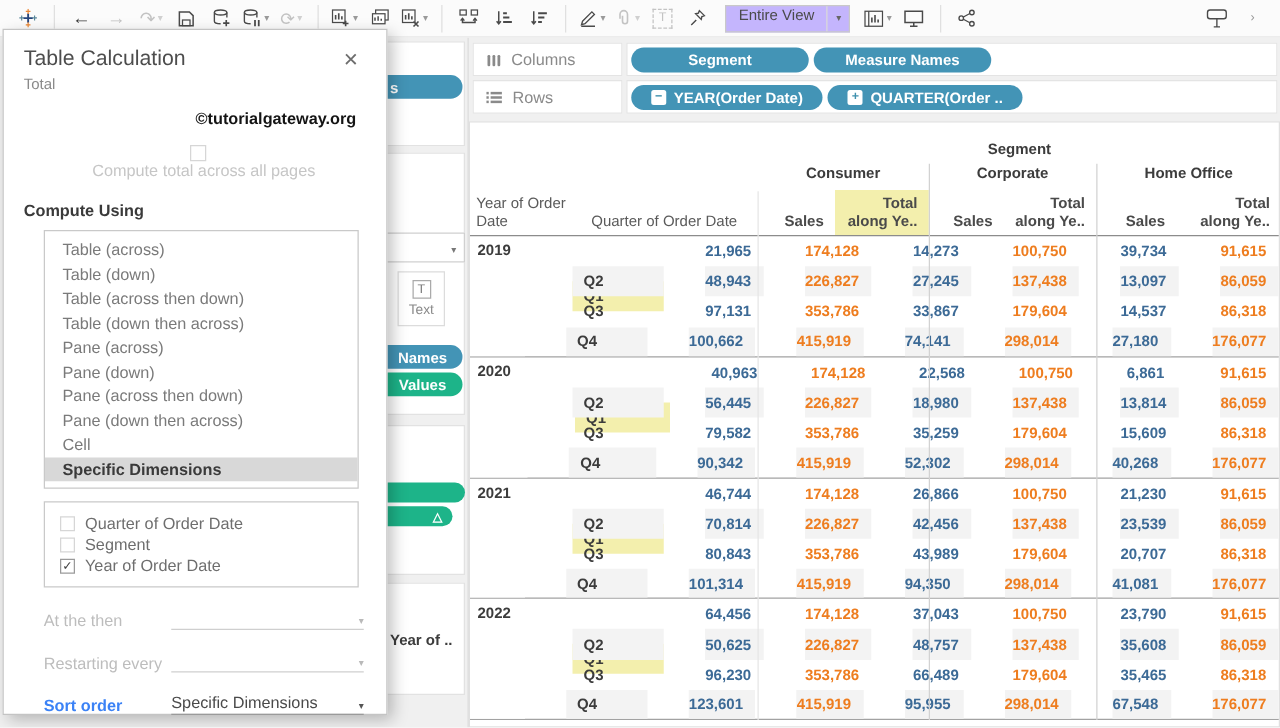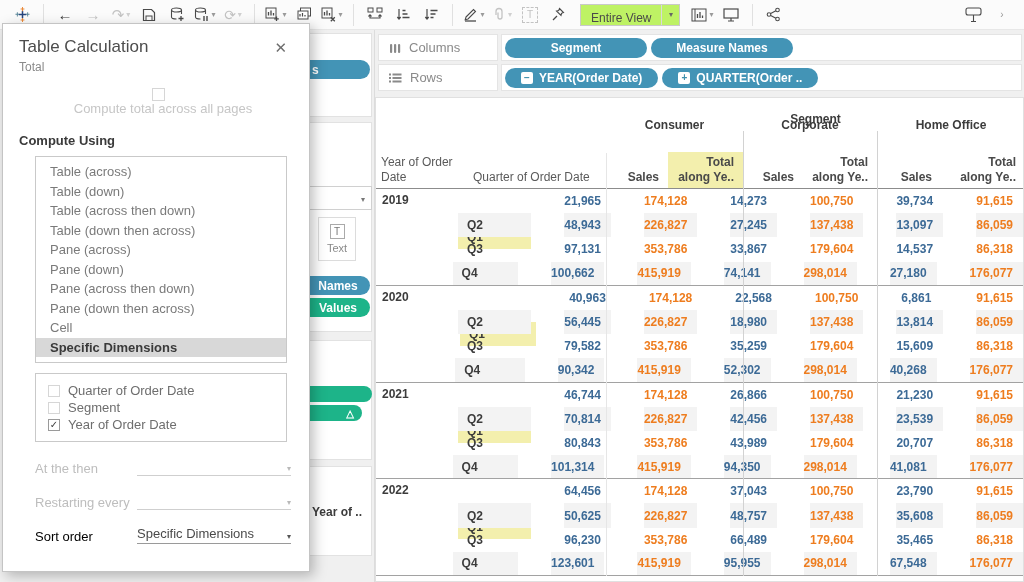--- a/index.html
+++ b/index.html
@@ -10,21 +10,21 @@
   
   .toolbar { position:absolute; top:0; left:0; width:1024px; height:30px; background:#fbfbfb;
              border-bottom:1px solid #e7e7e7; display:flex; align-items:center; padding:0 8px; z-index:5; }
   .tbi { display:inline-flex; align-items:center; justify-content:center; height:26px; min-width:22px;
          margin:0 3px; color:#4a4a4a; font-size:15px; cursor:default; }
   .tbi.dis { color:#c3c3c3; }
   .tbi svg { display:block; }
   .caret { font-size:8px; color:#9a9a9a; margin-left:2px; }
   .caret.dis { color:#d0d0d0; }
   .tsep { width:1px; height:22px; background:#e0e0e0; margin:0 7px; }
-  .view-select { display:flex; align-items:flex-end; height:22px; border:1px solid #c9c9c9; background:#bef264;
+  .view-select { display:flex; align-items:flex-start; height:22px; border:1px solid #c9c9c9; background:#c4b5fd;
                  font-size:12px; color:#4a4a4a; margin:0 8px; }
   .view-select .vs-label { padding:0 10px; }
   .view-select .vs-caret { width:18px; height:100%; border-left:1px solid #d9d9d9; display:flex;
                  align-items:center; justify-content:center; font-size:8px; color:#666; }
   .tb-right { margin-left:auto; display:flex; align-items:center; }
   .tbox { width:16px; height:16px; border:1px dashed #c3c3c3; font-size:10px; color:#c3c3c3;
           display:flex; align-items:center; justify-content:center; }
 
   
   .shelf-row { position:absolute; left:378px; width:644px; height:27px; display:flex; z-index:2; }
@@ -39,21 +39,21 @@
           min-width:142px; }
   .pill .pill-ic { width:12px; height:12px; background:#fff; border-radius:2px; color:#3f90ad; font-size:10px;
           font-weight:bold; line-height:12px; text-align:center; margin-right:6px; flex:none; }
 
   
   .viz { position:absolute; left:375px; top:97px; width:649px; height:485px; background:#fff;
          border:1px solid #e0e0e0; z-index:1; }
   .thead { position:absolute; top:0; left:0; width:100%; height:91px; border-bottom:1px solid #8c8c8c; }
   .seg-title { position:absolute; top:14px; left:230px; width:419px; text-align:center; font-size:12px;
                font-weight:bold; color:#3c3c3c; }
-  .seg-name { position:absolute; top:20px; height:20px; text-align:center; font-size:12px; font-weight:bold;
+  .seg-name { position:absolute; top:33px; height:20px; text-align:center; font-size:12px; font-weight:bold;
               color:#3c3c3c; }
   .mh { position:absolute; bottom:0; height:36px; display:flex; flex-direction:column; justify-content:flex-end;
         align-items:flex-end; padding:0 9px 3px 0; font-size:12px; font-weight:bold; color:#4a4a4a; line-height:15px; }
   .mh.hl { background:#f3efad; }
   .rowhdr { position:absolute; bottom:3px; font-size:12px; color:#5a5a5a; line-height:15px; }
   .rowhdr.yh { left:5px; width:88px; }
   .rowhdr.qh { left:97px; }
   .tbody { position:absolute; top:91px; left:0; width:100%; }
   .trow { display:flex; height:24.2px;gap:33px; }
   .trow.group-end { border-bottom:1px solid #a2a2a2; }
@@ -105,21 +105,21 @@
   .dlg-list { margin:8px 0 0 16px; width:252px; border:1px solid #c9c9c9; padding:5px 0; background:#fff; }
   .list-item { font-size:13px; color:#7a7a7a; padding:1px 0 1px 14px; line-height:17.5px; white-space:nowrap; }
   .list-item.selected { background:#d8d8d8; color:#3a3a3a; font-weight:bold; }
   .dlg-dims { margin:10px 0 0 16px; width:252px; border:1px solid #c9c9c9; padding:7px 0 7px 12px; }
   .dim-row { display:flex; align-items:center; margin:2px 0; }
   .dim-row .cb { width:12px; height:12px; margin-right:8px; }
   .dim-label { font-size:13px; color:#6e6e6e; }
   .dlg-field { display:flex; align-items:flex-end; margin:16px 0 0 16px; }
   .dlg-field .f-label { width:102px; font-size:13px; }
   .dlg-field.disabled .f-label { color:#bdbdbd; }
-  .dlg-field.enabled .f-label { color:#000000; }
+  .dlg-field.enabled .f-label { color:#3b82f6;font-weight:bold; }
   .dlg-field .f-control { flex:1; border-bottom:1px solid #cfcfcf; display:flex; justify-content:space-between;
        align-items:flex-end; font-size:13px; padding-bottom:2px; height:18px; }
   .dlg-field.enabled .f-control { border-bottom-color:#9a9a9a; color:#4a4a4a; }
   .f-caret { font-size:8px; color:#b9b9b9; }
   .dlg-field.enabled .f-caret { color:#555; }
 </style>
 </head>
 <body>
 
 <div class="canvas">
@@ -539,20 +539,21 @@
   <div class="frag-year">Year of ..</div>
 
   <div class="dialog">
     <div class="dlg-head">
       <div>
         <div class="dlg-title">Table Calculation</div>
         <div class="dlg-sub">Total</div>
       </div>
       <div class="dlg-close">✕</div>
     </div>
+    <div class="dlg-watermark">©tutorialgateway.org</div>
     <div class="dlg-pages chk-row">
       <span class="cb"></span>
       <span>Compute total across all pages</span>
     </div>
     <div class="dlg-cu-label">Compute Using</div>
     <div class="dlg-list" id="compute-list">
         <div class="list-item">Table (across)</div>
         <div class="list-item">Table (down)</div>
         <div class="list-item">Table (across then down)</div>
         <div class="list-item">Table (down then across)</div>

